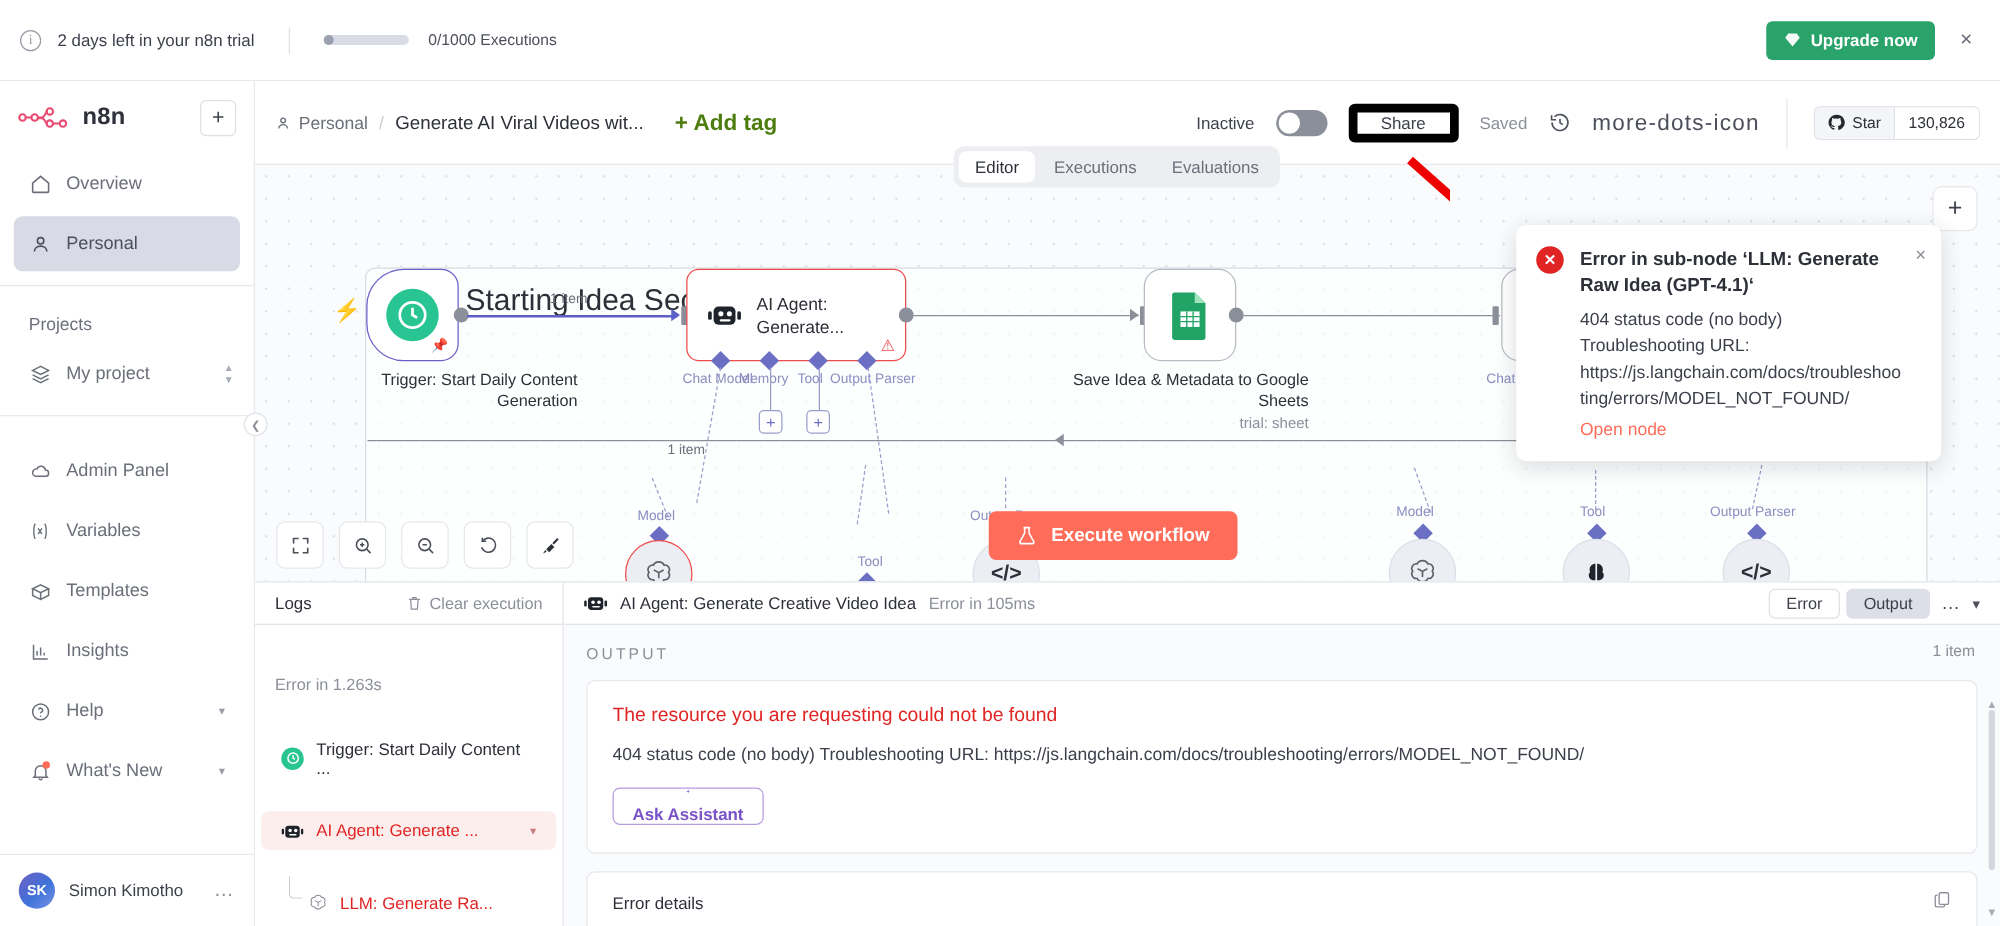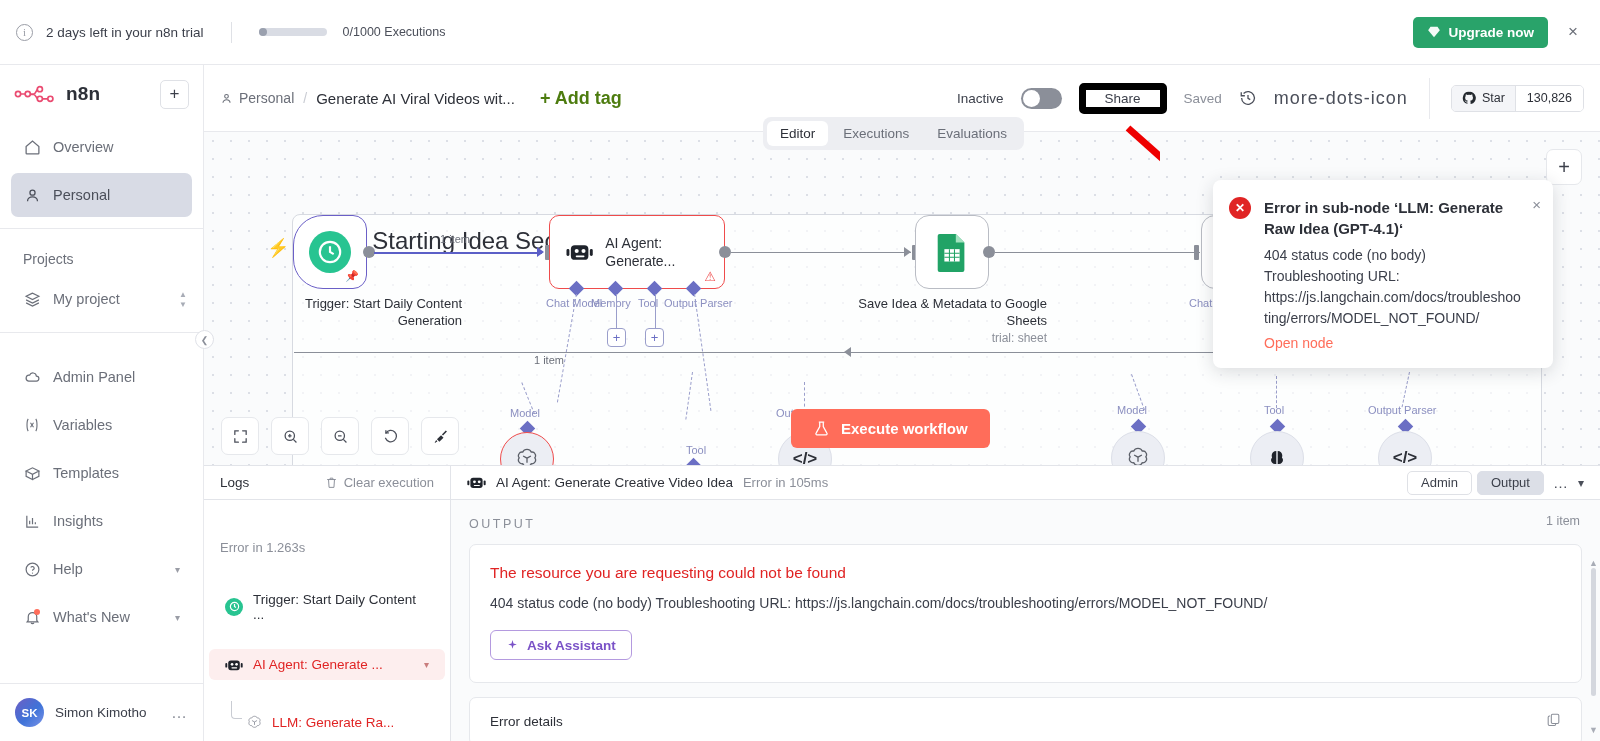--- a/index.html
+++ b/index.html
@@ -219,21 +219,21 @@
     font-size: 13px; color: #3b3f4a; cursor: pointer; font-family: "Liberation Sans", sans-serif; }
   .seg-btn.active { background: #dcdfe7; border-color: #dcdfe7; }
   .lr-body { flex: 1; background: #fafbfc; padding: 14px 18px; overflow: hidden; position: relative; }
   .out-label { font-size: 12.5px; color: #8b8f99; letter-spacing: 2.5px; }
   .out-count { position: absolute; right: 20px; top: 14px; font-size: 12.5px; color: #8b8f99; }
   .err-card { margin-top: 12px; background: #fff; border: 1px solid #e6e8ec; border-radius: 7px; padding: 19px 20px 22px; }
   .err-card-title { font-size: 15.5px; color: #e02424; }
   .err-card-sub { font-size: 14px; color: #3b3f4a; margin-top: 13px; }
   .btn-assist { margin-top: 19px; height: 30px; padding: 0 15px; background: #fff; border-radius: 6px;
     border: 1px solid #b49adf; font-size: 13.5px; font-weight: 700; color: #7a52c7; display: inline-flex;
-    align-items: center; gap: 8px; cursor: pointer; font-family: "Liberation Sans", sans-serif; }
+    align-items: center; gap: 8px; cursor: pointer; font-family: "Liberation Sans", sans-serif; flex-direction: column; }
   .details-card { margin-top: 14px; background: #fff; border: 1px solid #e6e8ec; border-radius: 7px;
     padding: 14px 20px; display: flex; align-items: center; }
   .details-title { font-size: 13.5px; color: #2d3038; }
   .copy-ic { margin-left: auto; color: #8b8f99; cursor: pointer; }
   .scrollbar { position: absolute; right: 4px; top: 68px; width: 5px; height: 128px; border-radius: 3px; background: #d4d7de; }
   .scroll-caret { position: absolute; right: 2px; color: #a8acb6; font-size: 9px; }
 </style>
 </head>
 <body>
 
@@ -691,21 +691,21 @@
           <circle cx="11" cy="11" r="2.1" fill="#fff"></circle>
             <circle cx="18" cy="11" r="2.1" fill="#fff"></circle>
           <rect x="10" y="15.5" width="9" height="1.8" rx="0.9" fill="#fff"></rect>
           <rect x="0.5" y="9" width="3" height="7" rx="1.4" fill="#1f232b"></rect>
           <rect x="24.5" y="9" width="3" height="7" rx="1.4" fill="#1f232b"></rect>
         </svg>
         <span class="lr-title">AI Agent: Generate Creative Video Idea</span>
         <span class="lr-err">Error in 105ms</span>
         <span class="lr-right-ctl">
           <span class="seg">
-            <button class="seg-btn">Admin</button>
+            <button class="seg-btn">Error</button>
             <button class="seg-btn active">Output</button>
           </span>
           <span class="dots-btn" style="font-size:15px;">…</span>
           <span style="color:#4b4f5a;font-size:12px;">▾</span>
         </span>
       </div>
 
       <div class="lr-body">
         <span class="out-label">OUTPUT</span>
         <span class="out-count">1 item</span>

